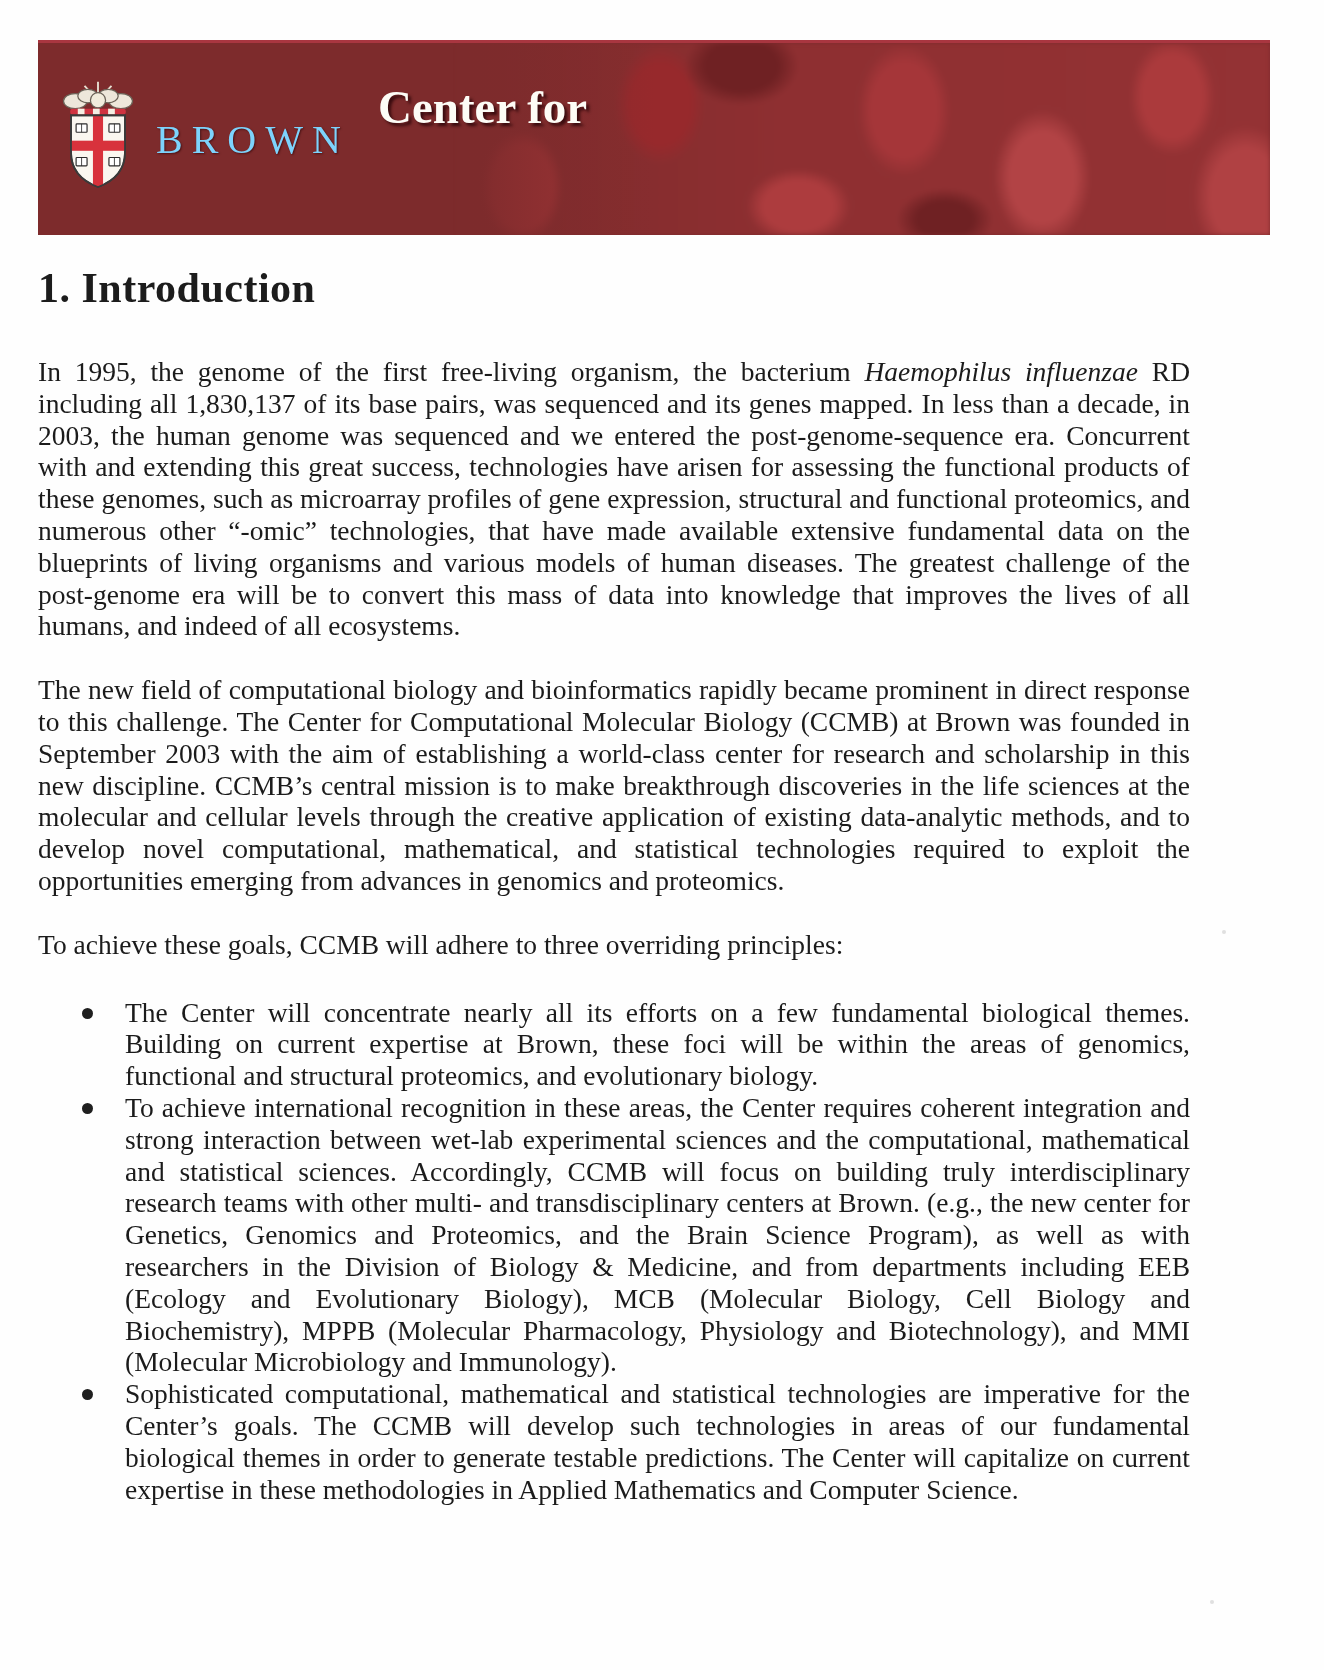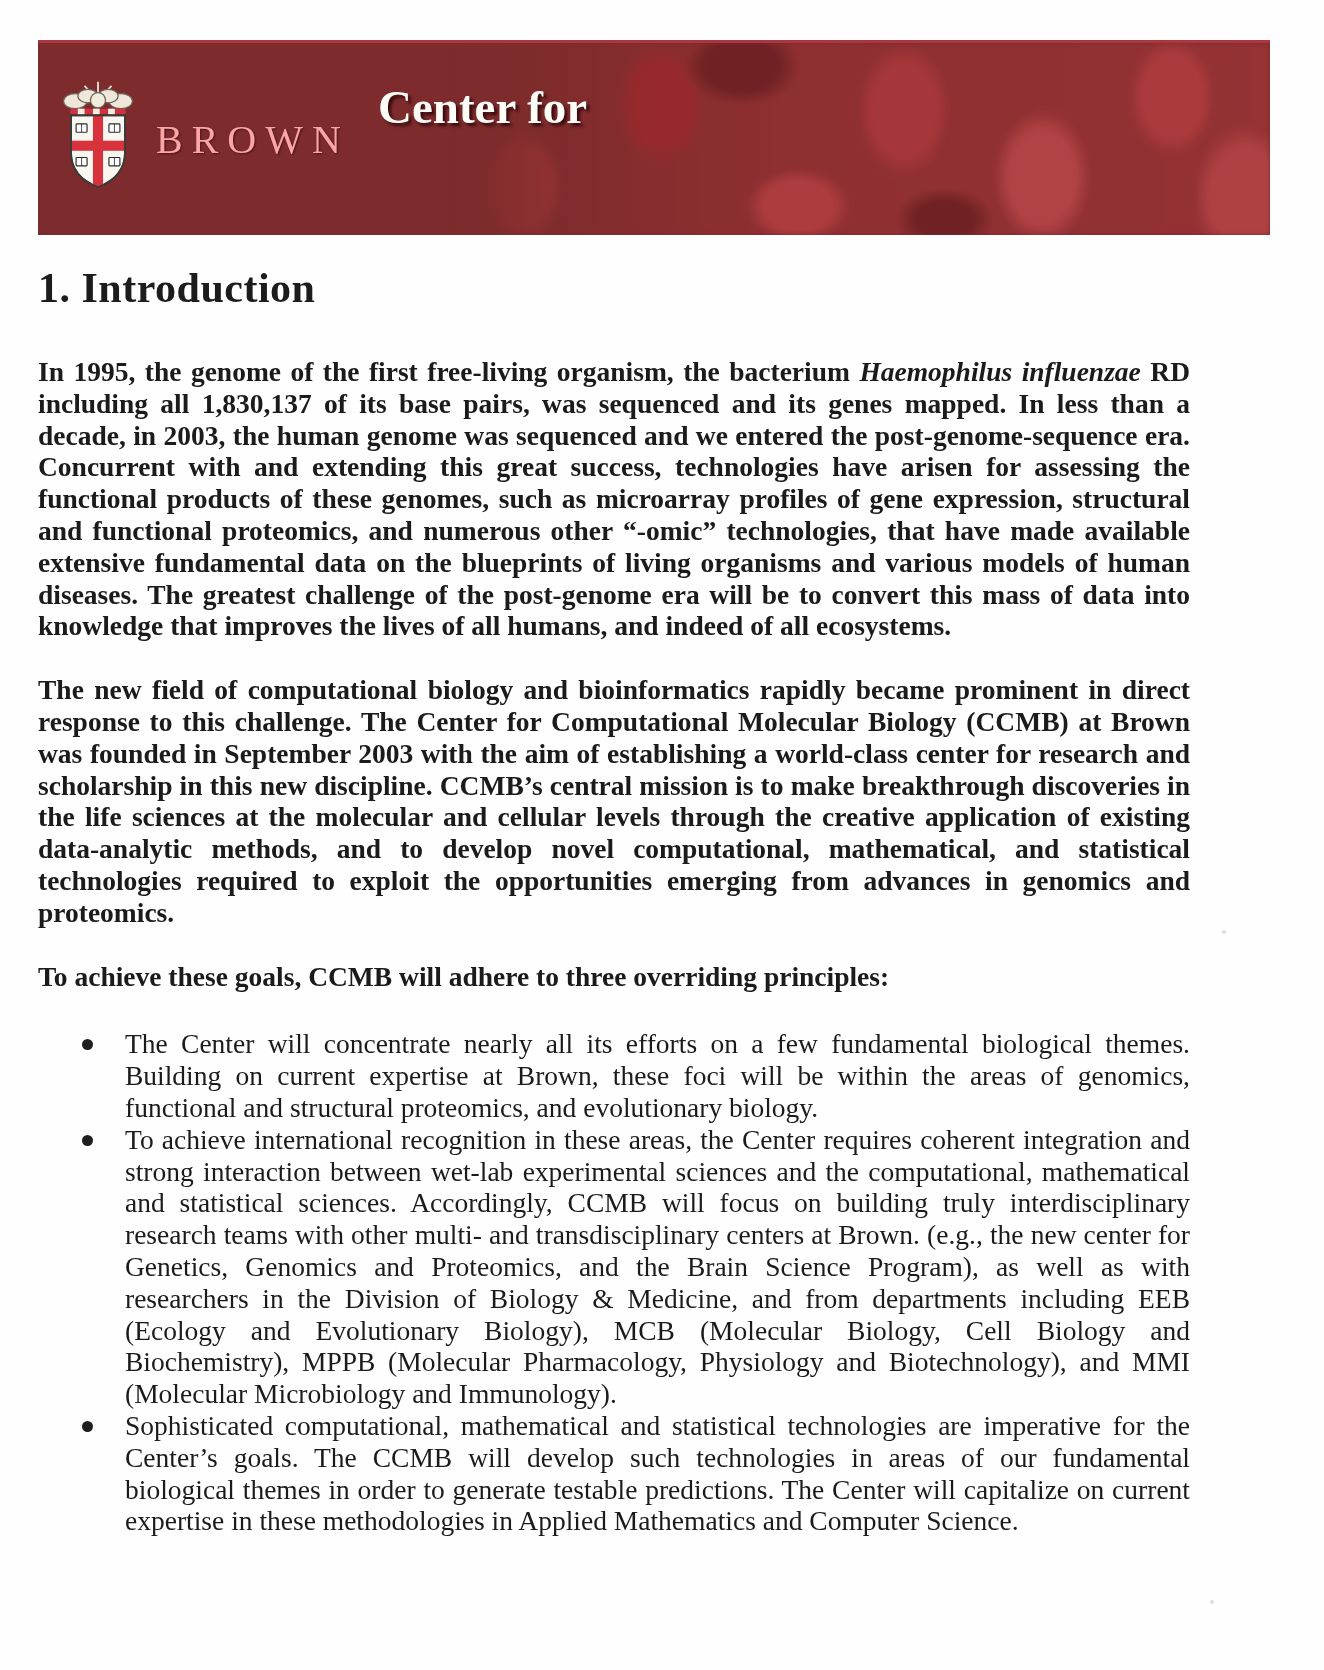--- a/index.html
+++ b/index.html
@@ -38,38 +38,38 @@
     background:linear-gradient(to right,#7d2b2c,rgba(125,43,44,0));
   }
   .logo-row{
     position:absolute;left:22px;top:12px;height:168px;
     display:flex;align-items:center;
   }
   .crest{width:76px;height:128px;flex:0 0 auto;}
   .brand{
     margin-left:20px;
     font-size:40px;letter-spacing:9px;
-    color:#fca5a5;
+    color:#7dd3fc;
     text-shadow:1px 1px 2px rgba(40,0,5,.6);
   }
   .banner-title{
     position:absolute;left:340px;top:30px;
     color:#fdfcf6;font-weight:bold;
     text-shadow:3px 3px 3px rgba(35,0,6,.75);
     line-height:68px;font-size:47px;
     white-space:nowrap;
   }
   
   .content{position:absolute;left:38px;top:264px;width:1152px;}
   .content h1{
     font-size:42px;margin:0 0 44px 0;color:#1c1c1c;letter-spacing:.5px;
   }
   .content p{
     font-size:27.5px;line-height:31.8px;
-    text-align:justify;margin:16px 0 32px 0;font-weight:bold;
+    text-align:justify;margin:16px 0 32px 0;
   }
   .content em{font-style:italic;}
   ul.principles{
     list-style:none;margin:36px 0 0 0;padding:0;
   }
   ul.principles li{
     position:relative;padding-left:87px;
     font-size:27.5px;line-height:31.8px;text-align:justify;
     margin:0;
   }

